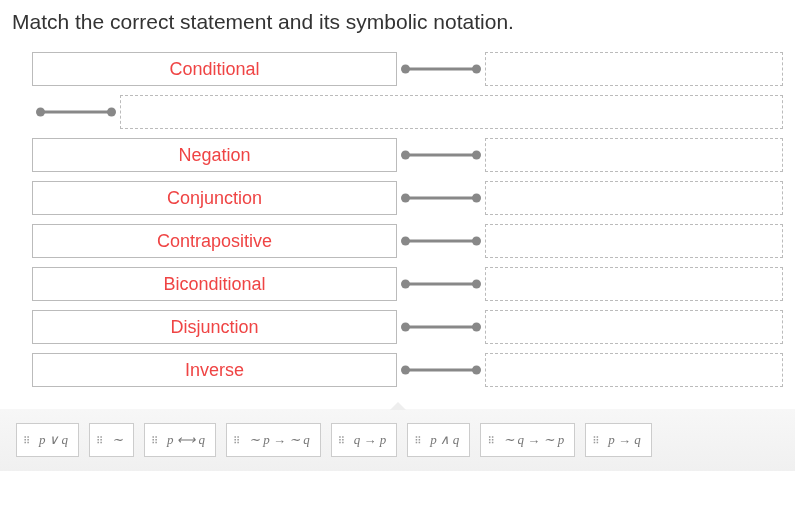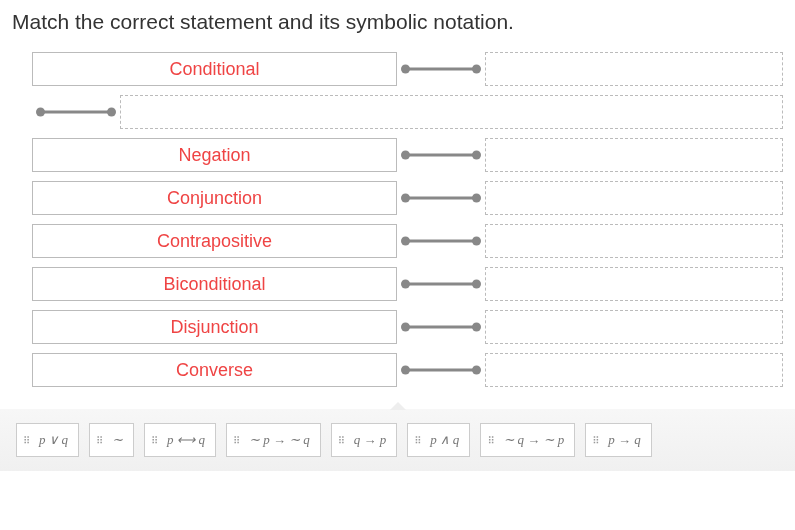--- a/index.html
+++ b/index.html
@@ -176,21 +176,21 @@
 
     <div class="match-row">
       <div class="source-box">Disjunction</div>
       <div class="connector">
           <div class="bar"></div>
         </div>
       <div class="target-box"></div>
     </div>
 
     <div class="match-row">
-      <div class="source-box">Converse</div>
+      <div class="source-box">Inverse</div>
       <div class="connector">
           <div class="bar"></div>
         </div>
       <div class="target-box"></div>
     </div>
 
   </div>
 </div>
 
 <div class="answer-bank">

